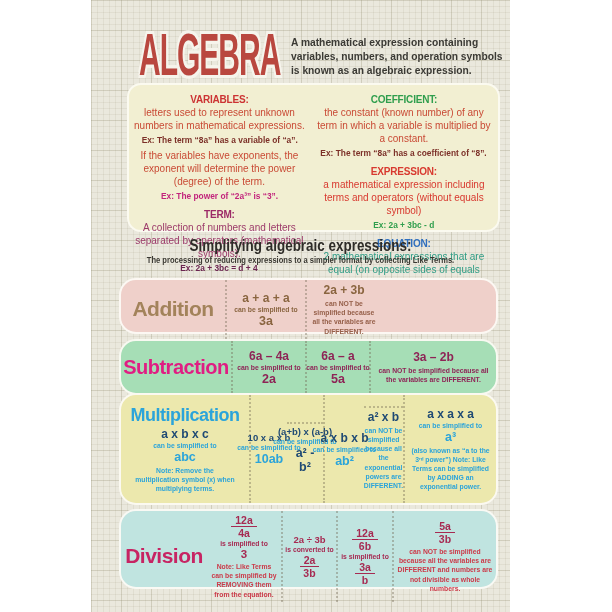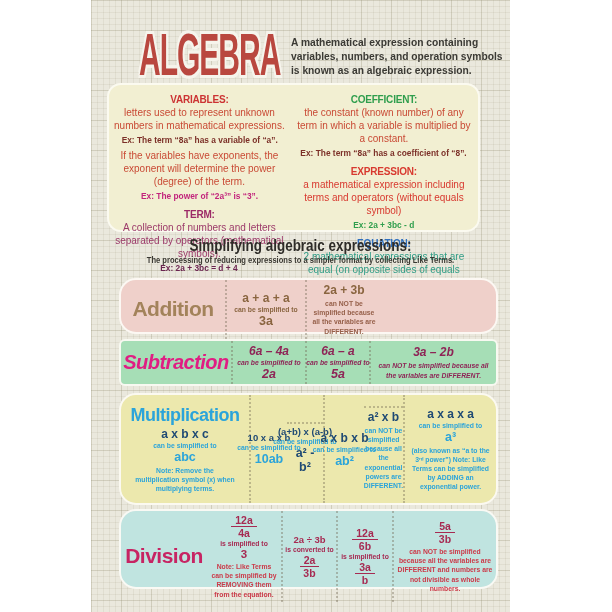--- a/index.html
+++ b/index.html
@@ -18,21 +18,21 @@
   
   .algebra-title{
     position:absolute;left:48px;top:20px;
     font-size:60px;font-weight:800;color:#b9473f;letter-spacing:-2px;
     transform:scale(0.5,1);transform-origin:left top;white-space:nowrap;
     text-shadow:-3px -3px 0 #f6f4ec,3px -3px 0 #f6f4ec,-3px 3px 0 #f6f4ec,3px 3px 0 #f6f4ec,0 -3px 0 #f6f4ec,0 3px 0 #f6f4ec,-3px 0 0 #f6f4ec,3px 0 0 #f6f4ec;
   }
   .header-sub{position:absolute;left:200px;top:35px;width:230px;font-size:10.8px;font-weight:700;color:#3b3a35;line-height:1.3;transform:scaleX(0.95);transform-origin:left top;}
   
   .defs-box{
-    position:absolute;left:16px;top:83px;width:373px;height:149px;box-sizing:border-box;
+    position:absolute;left:36px;top:83px;width:373px;height:149px;box-sizing:border-box;
     background:#f2efd2;border:2px solid #fbfaf0;border-radius:14px;
     display:grid;grid-template-columns:49% 51%;
   }
   .defs-col{display:flex;flex-direction:column;align-items:center;text-align:center;padding-top:9px;overflow:visible;}
   .def-h{font-size:10px;font-weight:800;letter-spacing:-0.2px;}
   .def-d{font-size:10px;font-weight:400;line-height:1.3;max-width:175px;margin-top:1px;}
   .def-ex{font-size:9.5px;font-weight:800;white-space:nowrap;margin:2px 0 3px 0;transform:scaleX(0.88);transform-origin:center;}
   .sp{margin-top:5px;}
   .c-red{color:#cc3333;}
   .c-orange{color:#c94a35;}
@@ -44,21 +44,21 @@
   .c-green{color:#2f9e4d;}
   .c-exred{color:#d8392f;}
   .c-blue{color:#2f6fbe;}
   .c-teal{color:#2f9c85;}
   
   .simplify-h{position:absolute;left:0;top:237px;width:419px;text-align:center;font-size:16px;font-weight:800;color:#2e2c28;transform:scaleX(0.84);transform-origin:center top;white-space:nowrap;}
   .simplify-s{position:absolute;left:0;top:255px;width:419px;text-align:center;font-size:9px;font-weight:700;color:#3a3832;transform:scaleX(0.84);transform-origin:center top;white-space:nowrap;}
   
   .row{position:absolute;left:28px;width:379px;box-sizing:border-box;border:2px solid rgba(252,250,244,0.95);display:grid;}
   .r-add{top:278px;height:56px;background:#efd0ca;border-radius:17px;grid-template-columns:104px 80px 76px 1fr;}
-  .r-sub{top:339px;height:47px;background:#a6deb6;border-radius:6px;grid-template-columns:110px 74px 64px 1fr;font-style:italic;}
+  .r-sub{top:339px;height:56px;background:#a6deb6;border-radius:17px;grid-template-columns:110px 74px 64px 1fr;}
   .r-mul{top:393px;height:112px;background:#ece8ad;border-radius:17px;grid-template-columns:128px 74px 80px 1fr;}
   .r-div{top:509px;height:80px;background:#c0e4e0;border-radius:17px;grid-template-columns:86px 74px 55px 56px 1fr;}
   .cell{display:flex;flex-direction:column;align-items:center;justify-content:center;text-align:center;padding:3px 3px;min-width:0;}
   .vdiv{border-left:2px dotted rgba(110,100,80,0.38);}
   .row-title{font-weight:800;letter-spacing:-0.5px;white-space:nowrap;}
   .t-add{font-size:21px;color:#a3835b;}
   .t-sub{font-size:20px;color:#e01d83;}
   .t-mul{font-size:18px;color:#2ba4da;margin-bottom:1px;}
   .t-div{font-size:21px;color:#c72463;}
   .expr{font-size:12px;font-weight:800;white-space:nowrap;}

